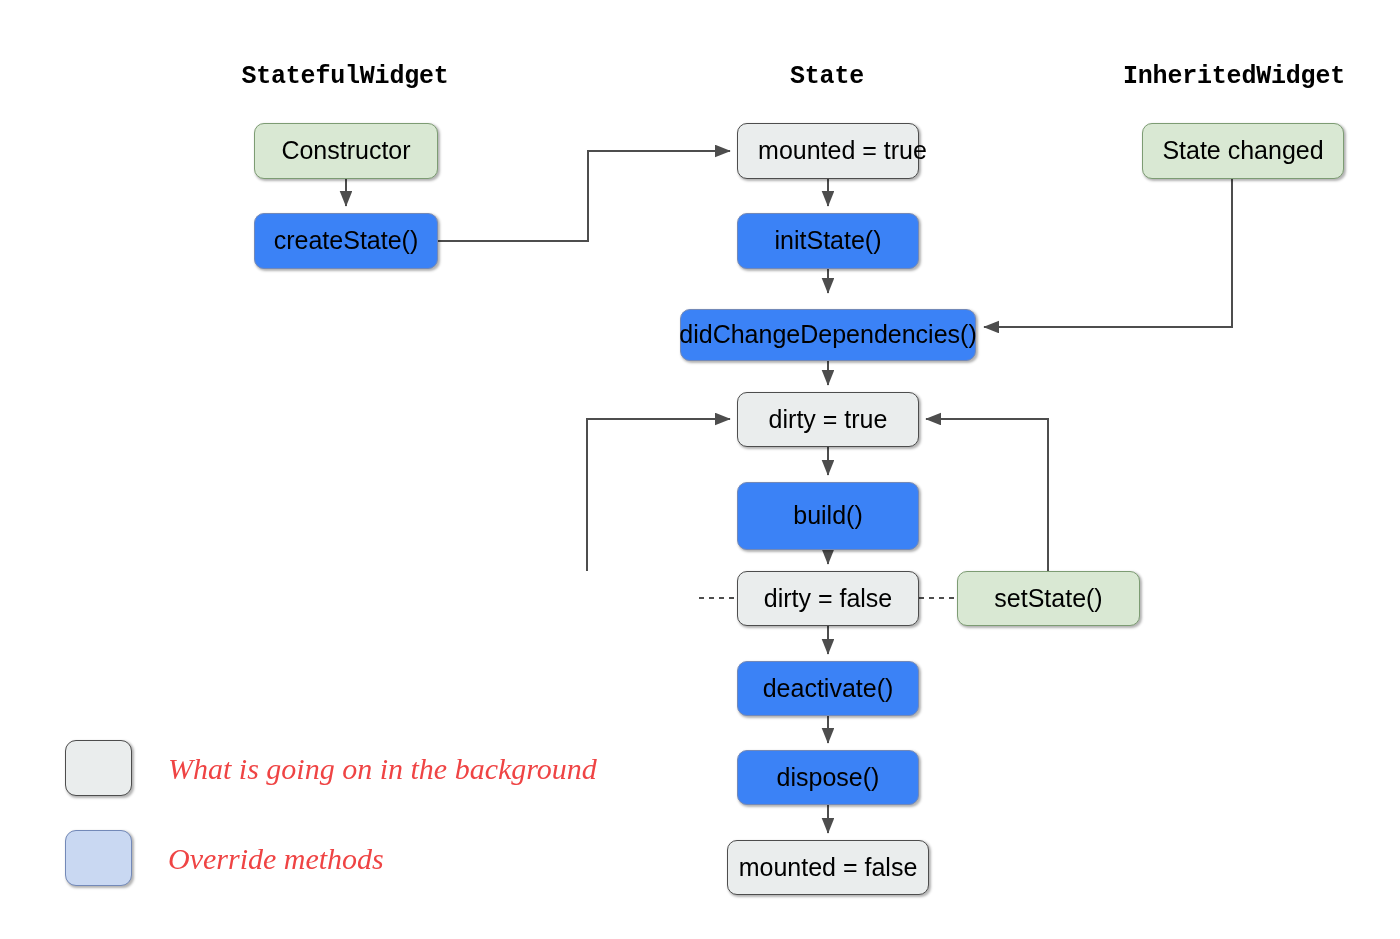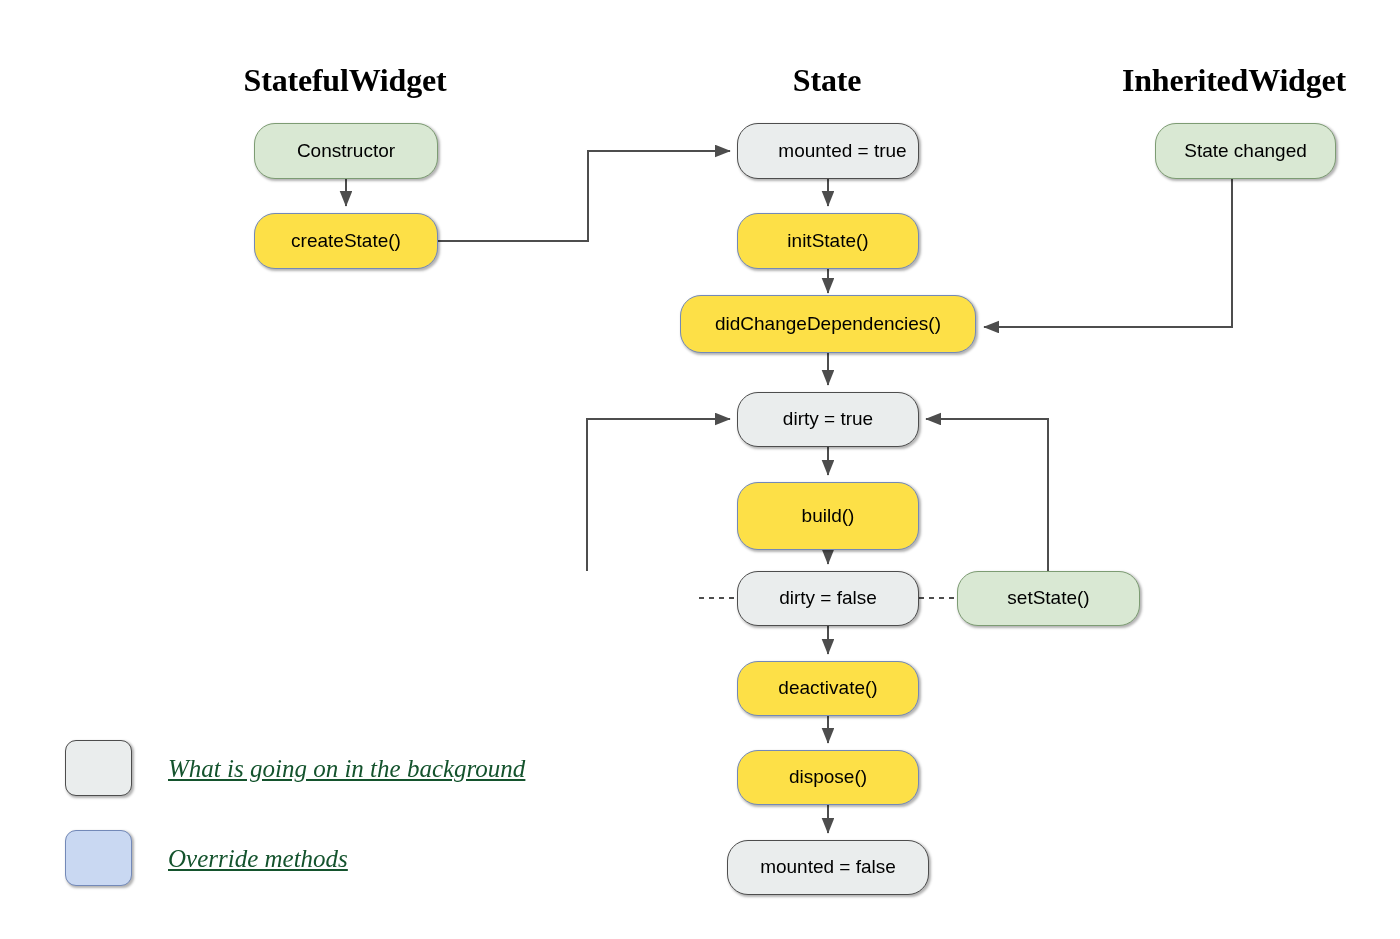--- a/index.html
+++ b/index.html
@@ -24,50 +24,50 @@
     position: absolute;
     left: 0;
     top: 0;
     width: 1400px;
     height: 939px;
     pointer-events: none;
   }
   
   .col-header {
     position: absolute;
-    font-family: Liberation Serif, serif;
+    font-family: Liberation Mono, monospace;
     font-weight: bold;
-    font-size: 32px;
+    font-size: 25px;
     color: #000000;
     white-space: nowrap;
     text-align: center;
     transform: translateX(-50%);
     letter-spacing: -0.2px;
   }
   
   .node {
     position: absolute;
     box-sizing: border-box;
-    border-radius: 21px;
+    border-radius: 10px;
     display: flex;
     align-items: center;
     justify-content: center;
     font-family: "Liberation Sans", sans-serif;
-    font-size: 19px;
+    font-size: 25px;
     line-height: 1.1;
     color: #000000;
     white-space: nowrap;
     box-shadow: 1.5px 1.5px 2.5px rgba(0,0,0,0.30);
   }
   .node.bg {
     background: #eaeded;
     border: 1.4px solid #4d4d4d;
   }
   .node.override {
-    background: #fde047;
+    background: #3b82f6;
     border: 1.4px solid #7389b8;
   }
   .node.external {
     background: #d9e8d3;
     border: 1.4px solid #7d9c73;
   }
   
   .legend-swatch {
     position: absolute;
     box-sizing: border-box;
@@ -79,24 +79,23 @@
     border: 1.4px solid #4d4d4d;
   }
   .legend-swatch.override {
     background: #c9d8f2;
     border: 1.4px solid #7389b8;
   }
   .legend-label {
     position: absolute;
     font-family: "Liberation Serif", serif;
     font-style: italic;
-    font-size: 25px;
-    color: #14532d;
+    font-size: 30px;
+    color: #ef4444;
     white-space: nowrap;
-    text-decoration: underline;
   }
 </style>
 </head>
 <body>
 
 <div id="canvas">
 
   <svg id="wires" viewBox="0 0 1400 939" width="1400" height="939">
     <defs>
       <marker id="arrowhead" markerWidth="9" markerHeight="9" refX="7.6" refY="3.2" orient="auto" markerUnits="strokeWidth">
@@ -144,38 +143,38 @@
   <div class="col-header" style="left:1234px; top:62px;">InheritedWidget</div>
 
   <div class="node external" style="left:254px; top:123px; width:184px; height:56px;">Constructor</div>
 
   <div class="node override" style="left:254px; top:213px; width:184px; height:56px;">createState()</div>
 
   <div class="node bg" style="left:737px; top:123px; width:182px; height:56px;padding-left:29px;">mounted = true</div>
 
   <div class="node override" style="left:737px; top:213px; width:182px; height:56px;">initState()</div>
 
-  <div class="node override" style="left:680px; top:295px; width:296px; height:58px;">didChangeDependencies()</div>
+  <div class="node override" style="left:680px; top:309px; width:296px; height:52px;">didChangeDependencies()</div>
 
   <div class="node bg" style="left:737px; top:392px; width:182px; height:55px;">dirty = true</div>
 
   <div class="node override" style="left:737px; top:482px; width:182px; height:68px;">build()</div>
 
 
   <div class="node bg" style="left:737px; top:571px; width:182px; height:55px;">dirty = false</div>
 
   <div class="node external" style="left:957px; top:571px; width:183px; height:55px;">setState()</div>
 
   <div class="node override" style="left:737px; top:661px; width:182px; height:55px;">deactivate()</div>
 
   <div class="node override" style="left:737px; top:750px; width:182px; height:55px;">dispose()</div>
 
   <div class="node bg" style="left:727px; top:840px; width:202px; height:55px;">mounted = false</div>
 
-  <div class="node external" style="left:1142px; top:123px; width:181px; height:56px;margin-left:13px;">State changed</div>
+  <div class="node external" style="left:1142px; top:123px; width:202px; height:56px;">State changed</div>
 
   <div class="legend-swatch bg" style="left:65px; top:740px; width:67px; height:56px;"></div>
   <div class="legend-label" style="left:168px; top:769px; transform:translateY(-50%);">What is going on in the background</div>
 
   <div class="legend-swatch override" style="left:65px; top:830px; width:67px; height:56px;"></div>
   <div class="legend-label" style="left:168px; top:859px; transform:translateY(-50%);">Override methods</div>
 
 </div>
 
 </body></html>

